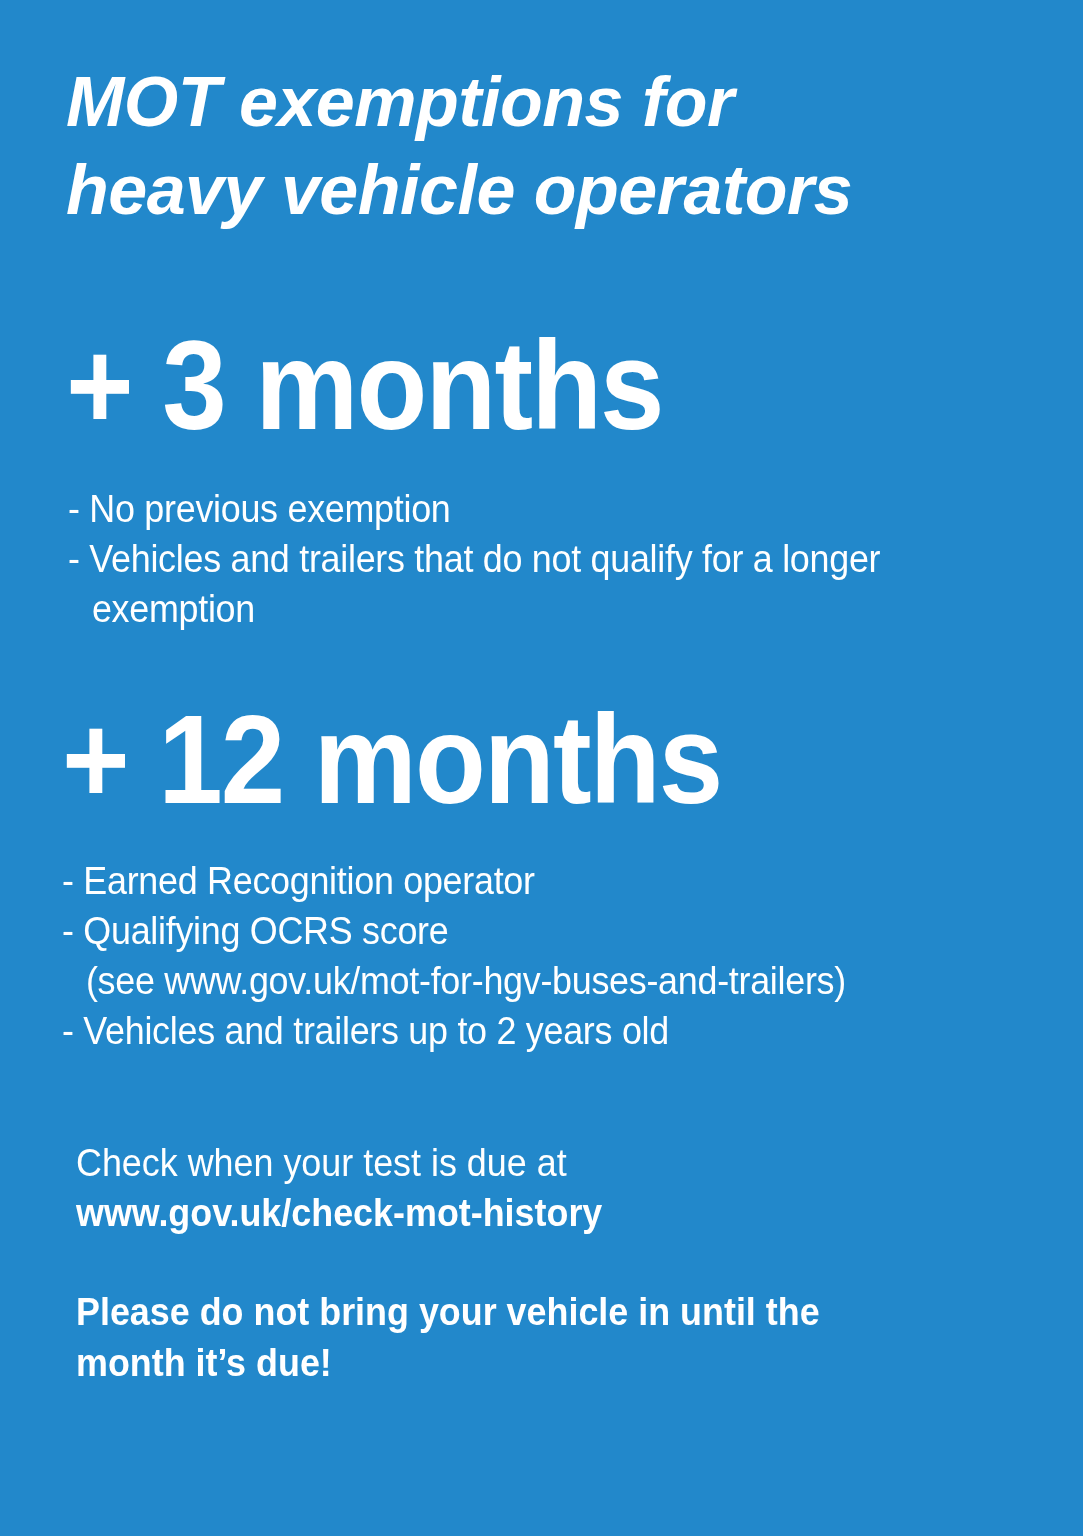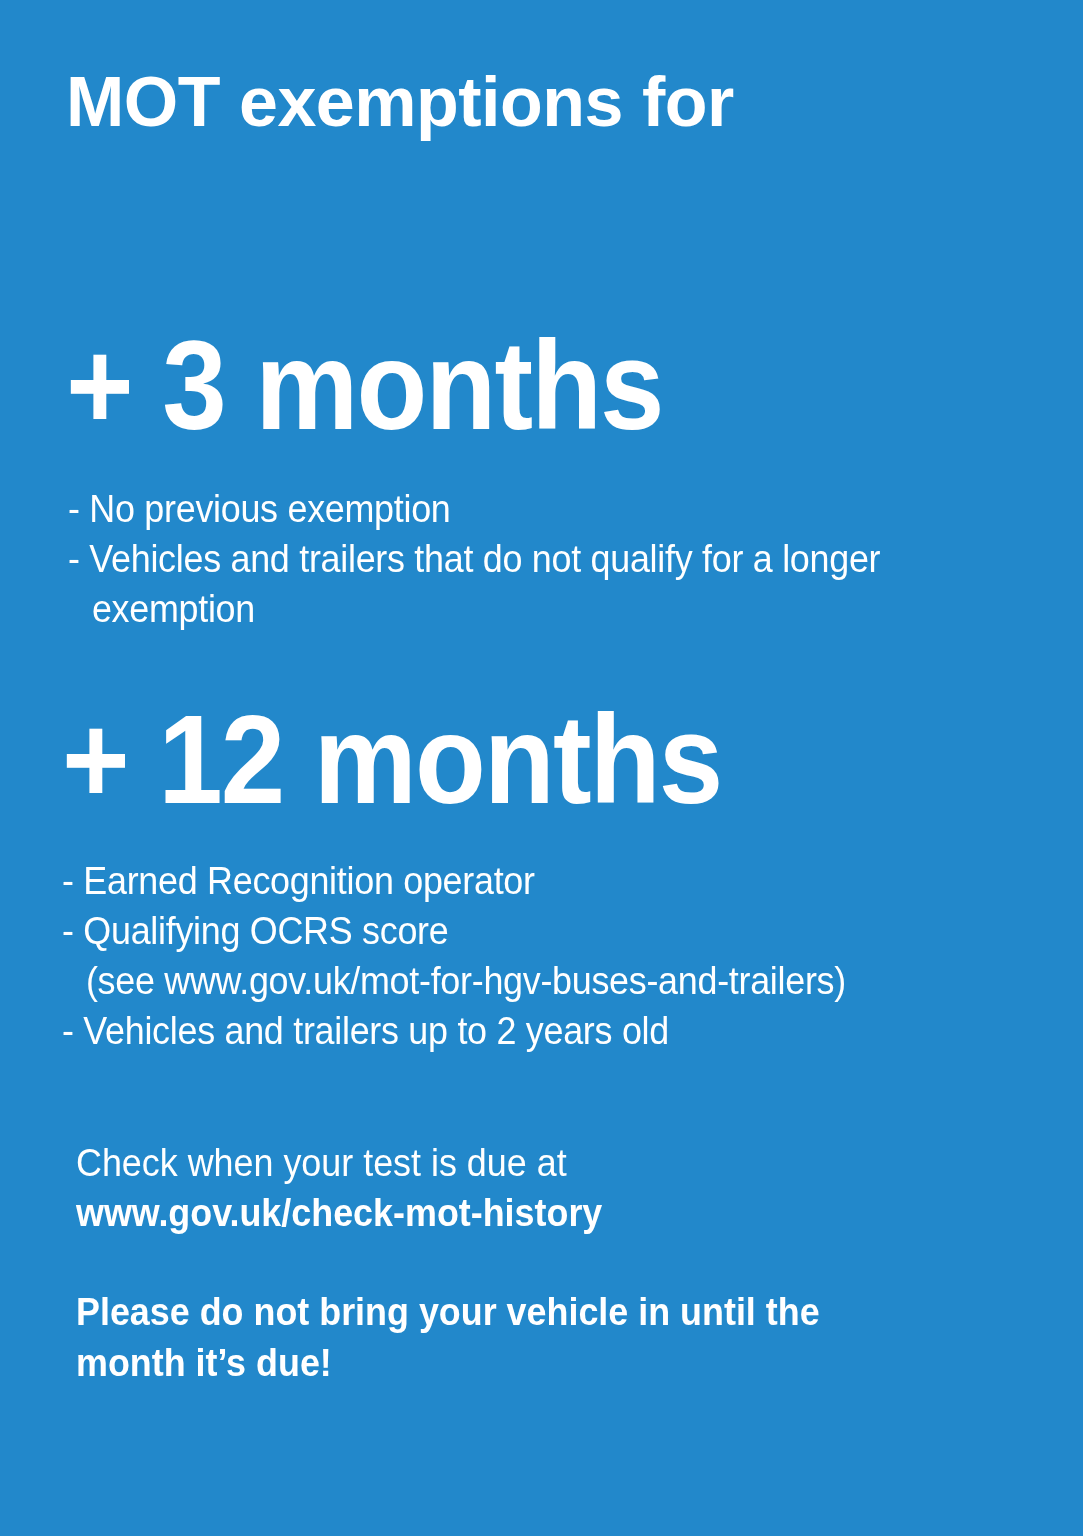--- a/index.html
+++ b/index.html
@@ -17,20 +17,21 @@
     }
     .abs { position: absolute; margin: 0; white-space: nowrap; }
 
     .title {
       left: 66px;
       top: 58px;
       font-size: 70px;
       font-weight: bold;
       line-height: 88px;
       letter-spacing: -0.5px;
+      font-style: italic;
     }
     .title span { display: block; }
 
     .big {
       font-size: 126px;
       font-weight: bold;
       line-height: 1;
       letter-spacing: -2px;
       transform: scaleX(0.92);
       transform-origin: left center;
@@ -72,20 +73,21 @@
       transform: scaleX(0.92);
       transform-origin: left top;
     }
     .notice span { display: block; }
   </style>
 </head>
 <body>
 
 <h1 class="abs title">
   <span>MOT exemptions for</span>
+  <span>heavy vehicle operators</span>
 </h1>
 
 <h2 class="abs big big-3">+ 3 months</h2>
 
 <div class="abs bullets b3">
   <span>- No previous exemption</span>
   <span>- Vehicles and trailers that do not qualify for a longer</span>
   <span class="cont">exemption</span>
 </div>
 

